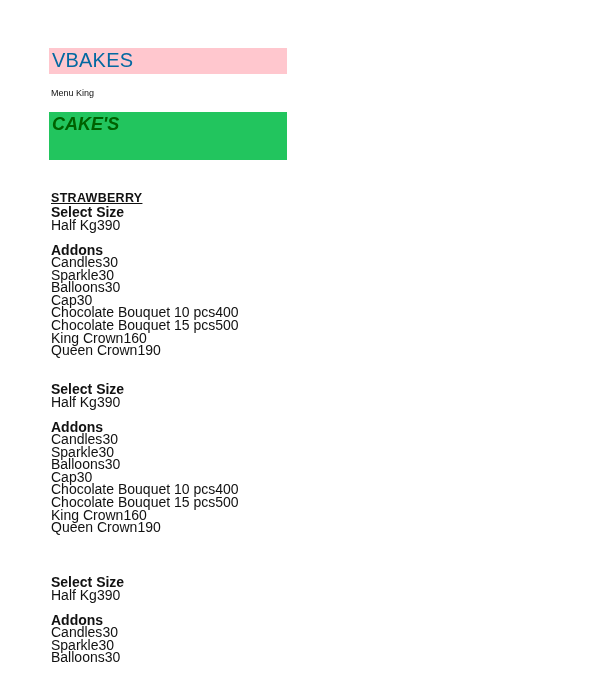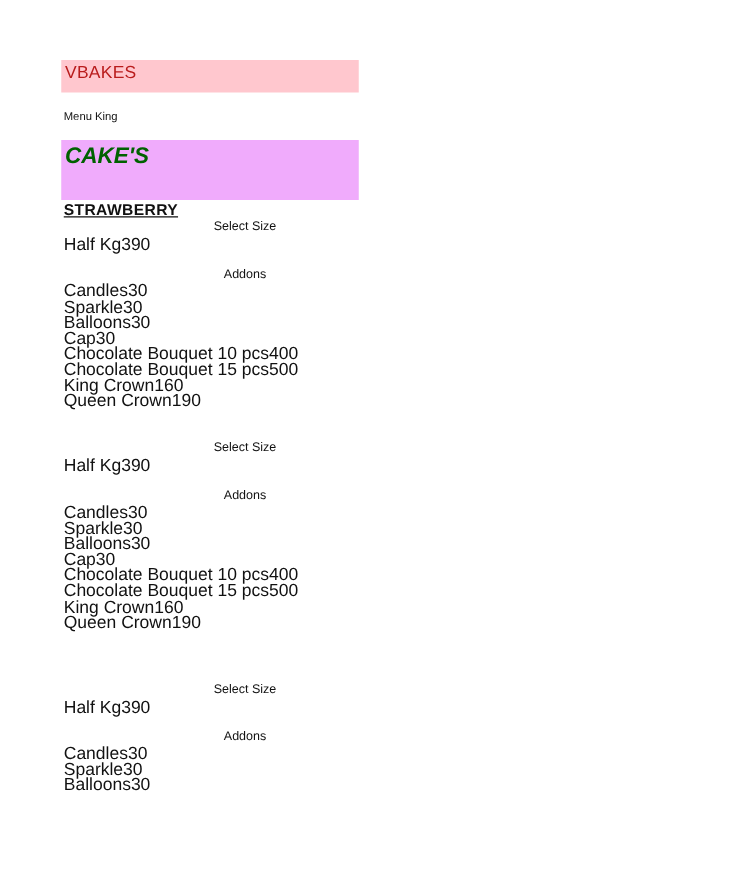--- a/index.html
+++ b/index.html
@@ -7,39 +7,39 @@
       width: 600px; height: 700px; position: relative; overflow: hidden;
       font-family: "Liberation Sans", "DejaVu Sans", sans-serif;
       color: #111;
     }
     .brand-box {
       position: absolute; left: 49px; top: 48px; width: 238px; height: 26px;
       background: #ffc7ce;
     }
     .brand-title {
       position: absolute; left: 3px; top: 1px;
-      font-size: 14px; color: #b91c1c; letter-spacing: 0.2px;
+      font-size: 20px; color: #0369a1; letter-spacing: 0.2px;
     }
     .subtitle {
       position: absolute; left: 51px; top: 88px; font-size: 9px; color: #111;
     }
     .category-box {
       position: absolute; left: 49px; top: 112px; width: 238px; height: 48px;
-      background: #f0abfc;
+      background: #22c55e;
     }
     .category-title {
       position: absolute; left: 3px; top: 2px;
       font-size: 18px; font-weight: bold; font-style: italic; color: #006100;
     }
-    .section { position: absolute; left: 51px; width: 290px; }
+    .section { position: absolute; left: 51px; width: 290px; margin-top: 30px; }
     .cake-name {
       font-size: 12.5px; font-weight: bold; text-decoration: underline;
       height: 16px; line-height: 16px; letter-spacing: 0.3px;
     }
-    .label-bold { font-size: 10px; font-weight: normal; height: 12.5px; line-height: 12.5px; text-align: center; }
+    .label-bold { font-size: 14px; font-weight: bold; height: 12.5px; line-height: 12.5px; }
     .row {
       display: flex; justify-content: flex-start; width: 285px;
       font-size: 14px; height: 12.6px; line-height: 12.6px;
     }
     .row .price { text-align: right; }
     .gap { height: 12.5px; }
   </style>
 </head>
 <body>
 

